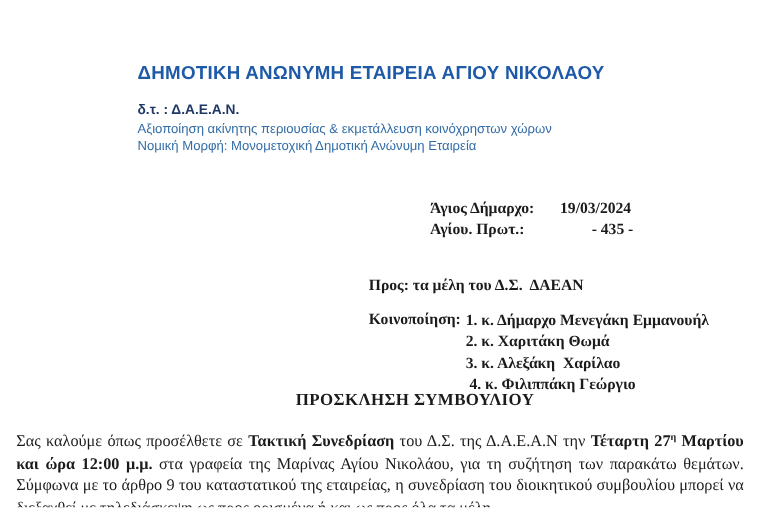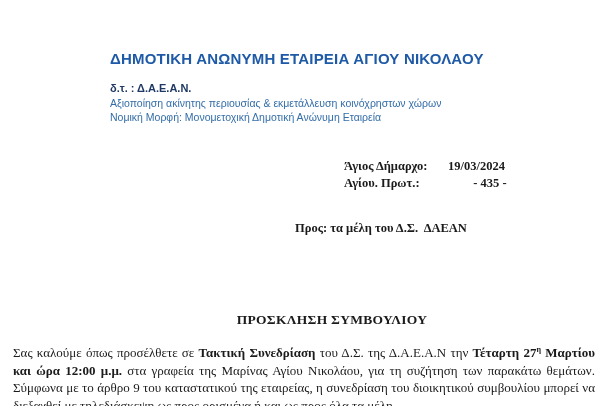--- a/index.html
+++ b/index.html
@@ -69,18 +69,27 @@
       <span class="meta-value-date">19/03/2024</span>
     </div>
     <div class="meta-row">
       <span class="meta-label">Αγίου. Πρωτ.:</span>
       <span class="meta-value-prot">- 435 -</span>
     </div>
   </div>
 
   <div class="to-line pre">Προς: τα μέλη του Δ.Σ.  ΔΑΕΑΝ</div>
 
+  <div class="cc-block">
+    <span class="cc-label">Κοινοποίηση:</span>
+    <div class="cc-items">
+      <div class="cc-item pre">1. κ. Δήμαρχο Μενεγάκη Εμμανουήλ</div>
+      <div class="cc-item pre">2. κ. Χαριτάκη Θωμά</div>
+      <div class="cc-item pre">3. κ. Αλεξάκη  Χαρίλαο</div>
+      <div class="cc-item pre">4. κ. Φιλιππάκη Γεώργιο</div>
+    </div>
+  </div>
 
   <div class="doc-title">ΠΡΟΣΚΛΗΣΗ ΣΥΜΒΟΥΛΙΟΥ</div>
 
   <p class="body-par"><span>Σας καλούμε όπως προσέλθετε σε </span><span class="b">Τακτική Συνεδρίαση</span><span> του Δ.Σ. της Δ.Α.Ε.Α.Ν την </span><span class="b">Τέταρτη 27</span><sup>η</sup><span class="b"> Μαρτίου και ώρα 12:00 μ.μ.</span><span> στα γραφεία της Μαρίνας Αγίου Νικολάου, για τη συζήτηση των παρακάτω θεμάτων. Σύμφωνα με το άρθρο 9 του καταστατικού της εταιρείας, η συνεδρίαση του διοικητικού συμβουλίου μπορεί να διεξαχθεί με τηλεδιάσκεψη ως προς ορισμένα ή και ως προς όλα τα μέλη.</span></p>
 
 </div>
 
 </body></html>

